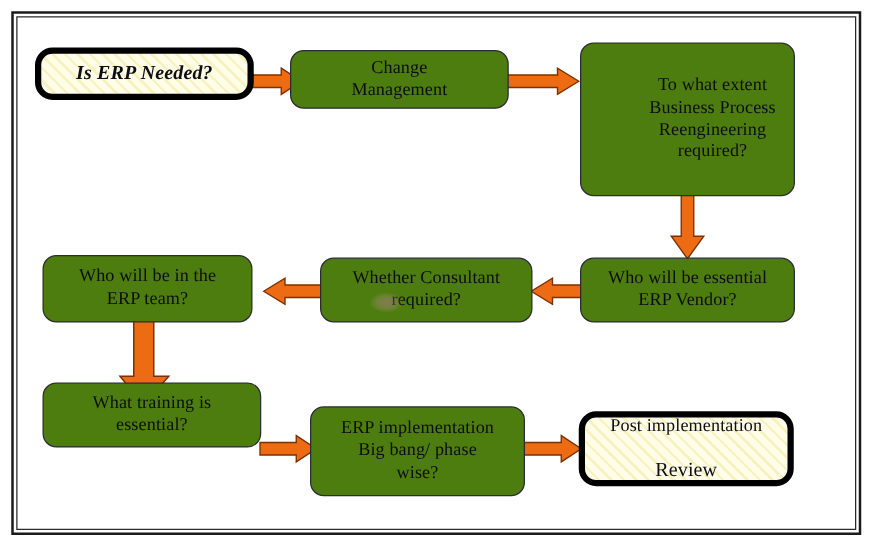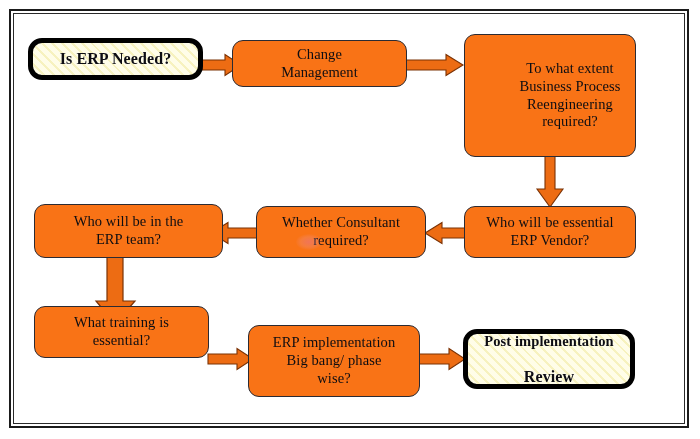--- a/index.html
+++ b/index.html
@@ -40,21 +40,21 @@
     height: 411px;
     box-sizing: border-box;
     border: 1px solid #2a2a2a;
     background: #ffffff;
   }
 
   
   .node {
     position: absolute;
     box-sizing: border-box;
-    background: #f97316;
+    background: #4d7c0f;
     border: 1.4px solid #2b2b33;
     border-radius: 11px;
     display: flex;
     align-items: center;
     justify-content: center;
     text-align: center;
     color: #0d0d12;
     font-size: 14.5px;
     line-height: 1.22;
     letter-spacing: .1px;
@@ -68,22 +68,22 @@
     border-radius: 14px;
     background-color: #fdfbe2;
     background-image: repeating-linear-gradient(
         45deg,
         #f7f2bf 0px, #f7f2bf 2px,
         #fffde8 2px, #fffde8 7px);
     font-weight: bold;
   }
   .node.emph .txt { text-shadow: 0 0 1px rgba(255,255,255,.9); }
 
-  .node.start { font-size: 16px; font-weight: bold; }
-  .node.end   { font-weight: bold; }
+  .node.start { font-size: 16px; font-weight: bold; font-style: italic; }
+  .node.end   { font-weight: normal; }
   .node.end .line1 { font-size: 14.5px; display: block; }
   .node.end .line2 { font-size: 16px; display: block; line-height: 1.1; }
 
   
   .arrow { position: absolute; z-index: 3; }
   .arrow svg { display: block; overflow: visible; }
 
   
   .smudge {
     position: absolute;
@@ -155,21 +155,21 @@
 required?</span>
   </div>
   <div class="smudge" style="left:296px; top:234px;"></div>
 
   <div class="arrow" style="left:210px; top:221px; width:48px; height:24px;">
     <svg width="48" height="24" viewBox="0 0 48 24">
       <polygon points="48,7 18,7 18,1.5 1,12 18,22.5 18,17 48,17" fill="#ED6C13" stroke="#7a3205" stroke-width="1.1" stroke-linejoin="miter"></polygon>
     </svg>
   </div>
 
-  <div class="node" style="left:34px; top:204px; width:189px; height:54px;">
+  <div class="node" style="left:34px; top:204px; width:168px; height:54px;">
     <span class="txt">Who will be in the
 ERP team?</span>
   </div>
 
   <div class="arrow" style="left:94px; top:257px; width:44px; height:68px;">
     <svg width="44" height="68" viewBox="0 0 44 68">
       <polygon points="13,0 29,0 29,44 41,44 21,67 2,44 13,44" fill="#ED6C13" stroke="#7a3205" stroke-width="1.2" stroke-linejoin="miter"></polygon>
     </svg>
   </div>
 

